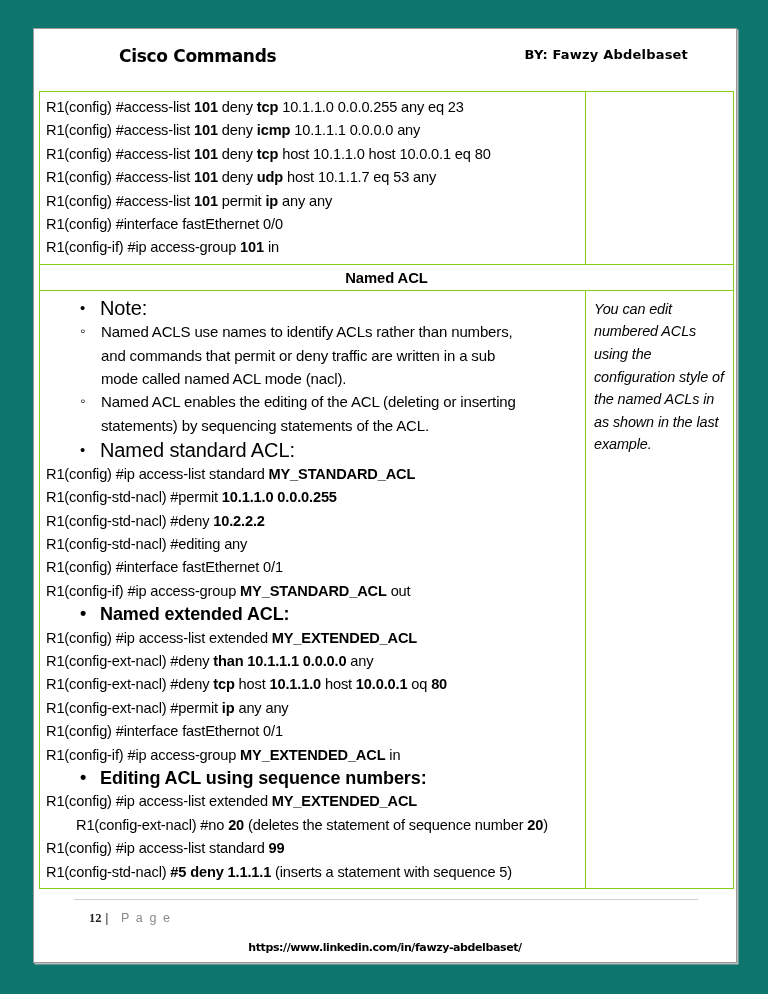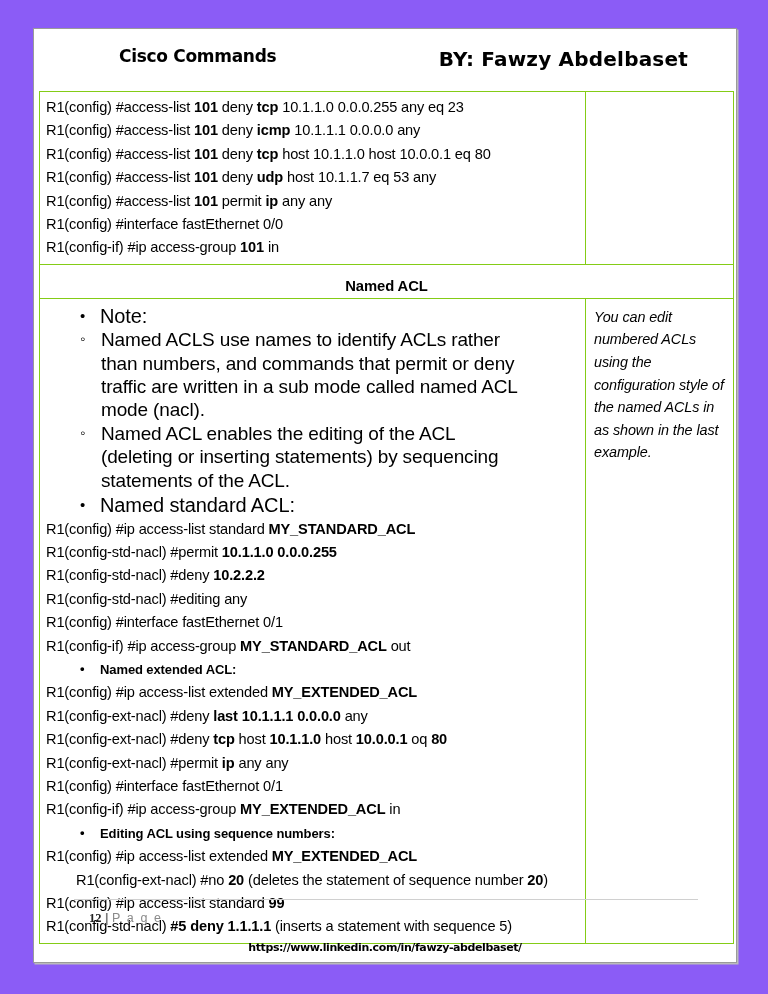--- a/index.html
+++ b/index.html
@@ -13,21 +13,21 @@
     font-family: "Liberation Sans", sans-serif;
     color: #000000;
     -webkit-font-smoothing: antialiased;
   }
 
   .page-sheet {
     position: absolute;
     left: 0; top: 0;
     width: 768px;
     height: 994px;
-    background: #8b5cf6;
+    background: #0f766e;
     overflow: hidden;
   }
 
   
   .page-frame {
     position: absolute;
     left: 33px;
     top: 28px;
     width: 704px;
     height: 935px;
@@ -55,21 +55,21 @@
     font-size: 17px;
     font-weight: bold;
     letter-spacing: -0.3px;
     white-space: nowrap;
   }
   .hdr-author {
     position: absolute;
     right: 48px;
     top: 18px;
     font-family: "DejaVu Sans", sans-serif;
-    font-size: 20px;
+    font-size: 13px;
     font-weight: bold;
     letter-spacing: 0.2px;
     white-space: nowrap;
   }
 
   
   .acl-table {
     position: absolute;
     left: 5px;
     top: 62px;
@@ -98,21 +98,21 @@
     font-family: "Liberation Sans", sans-serif;
     font-size: 14.6px;
     line-height: 23.4px;
     white-space: nowrap;
     letter-spacing: -0.15px;
   }
   .cmd b { font-weight: bold; }
 
   .named-acl-row td {
     text-align: center;
-    padding: 12px 0 3px 0;
+    padding: 4px 0 3px 0;
   }
   .named-acl-label {
     font-family: "Liberation Sans", sans-serif;
     font-size: 14.8px;
     font-weight: bold;
     letter-spacing: -0.1px;
   }
 
   
   ul.lvl1 {
@@ -136,37 +136,37 @@
     font-size: 15px;
   }
   ul.lvl2 {
     margin: 0 0 0 0;
     padding: 0 0 0 34px;
     list-style: none;
     font-weight: normal;
   }
   ul.lvl2 > li {
     position: relative;
-    font-size: 19px;
+    font-size: 15px;
     line-height: 23.4px;
     font-weight: normal;
     letter-spacing: -0.15px;
     padding-left: 21px;
     max-width: 420px;
   }
   ul.lvl2 > li::before {
     content: "\25E6";
     position: absolute;
     left: 0;
     top: -1px;
     font-size: 15px;
   }
 
   .bullet-inline {
-    font-size: 13px;
+    font-size: 18px;
     line-height: 23.4px;
     font-weight: bold;
     letter-spacing: -0.1px;
     padding-left: 54px;
     position: relative;
   }
   .bullet-inline::before {
     content: "\2022";
     position: absolute;
     left: 34px;
@@ -205,20 +205,21 @@
     color: #222222;
     font-family: Liberation Serif, serif;
   }
   .footer-page .pg-sep {
     color: #7a7a7a;
     font-weight: bold;
   }
   .footer-page .pg-word {
     color: #8a8a8a;
     letter-spacing: 1.6px;
+    margin-left: 9px;
   }
   .footer-link {
     position: absolute;
     left: 0;
     right: 0;
     bottom: 8px;
     text-align: center;
     font-family: "DejaVu Sans", sans-serif;
     font-size: 11px;
     font-weight: bold;
@@ -287,21 +288,21 @@
                   <div class="cmd"><span>R1(config-std-nacl) #permit </span><b>10.1.1.0 0.0.0.255</b></div>
                   <div class="cmd"><span>R1(config-std-nacl) #deny </span><b>10.2.2.2</b></div>
                   <div class="cmd"><span>R1(config-std-nacl) #editing any</span></div>
                   <div class="cmd"><span>R1(config) #interface fastEthernet 0/1</span></div>
                   <div class="cmd"><span>R1(config-if) #ip access-group </span><b>MY_STANDARD_ACL</b><span> out</span></div>
                 </div>
 
               <div class="bullet-inline">Named extended ACL:</div>
               <div id="named-extended-lines">
                   <div class="cmd"><span>R1(config) #ip access-list extended </span><b>MY_EXTENDED_ACL</b></div>
-                  <div class="cmd"><span>R1(config-ext-nacl) #deny </span><b>last 10.1.1.1 0.0.0.0</b><span> any</span></div>
+                  <div class="cmd"><span>R1(config-ext-nacl) #deny </span><b>than 10.1.1.1 0.0.0.0</b><span> any</span></div>
                   <div class="cmd"><span>R1(config-ext-nacl) #deny </span><b>tcp</b><span> host </span><b>10.1.1.0</b><span> host </span><b>10.0.0.1</b><span> oq </span><b>80</b></div>
                   <div class="cmd"><span>R1(config-ext-nacl) #permit </span><b>ip</b><span> any any</span></div>
                   <div class="cmd"><span>R1(config) #interface fastEthernot 0/1</span></div>
                   <div class="cmd"><span>R1(config-if) #ip access-group </span><b>MY_EXTENDED_ACL</b><span> in</span></div>
                 </div>
 
               <div class="bullet-inline">Editing ACL using sequence numbers:</div>
               <div id="editing-acl-lines">
                   <div class="cmd"><span>R1(config) #ip access-list extended </span><b>MY_EXTENDED_ACL</b></div>
                   <div class="cmd wrapped"><span>R1(config-ext-nacl) #no </span><b>20</b><span> (deletes the statement of sequence number </span><b>20</b><span>)</span></div>

